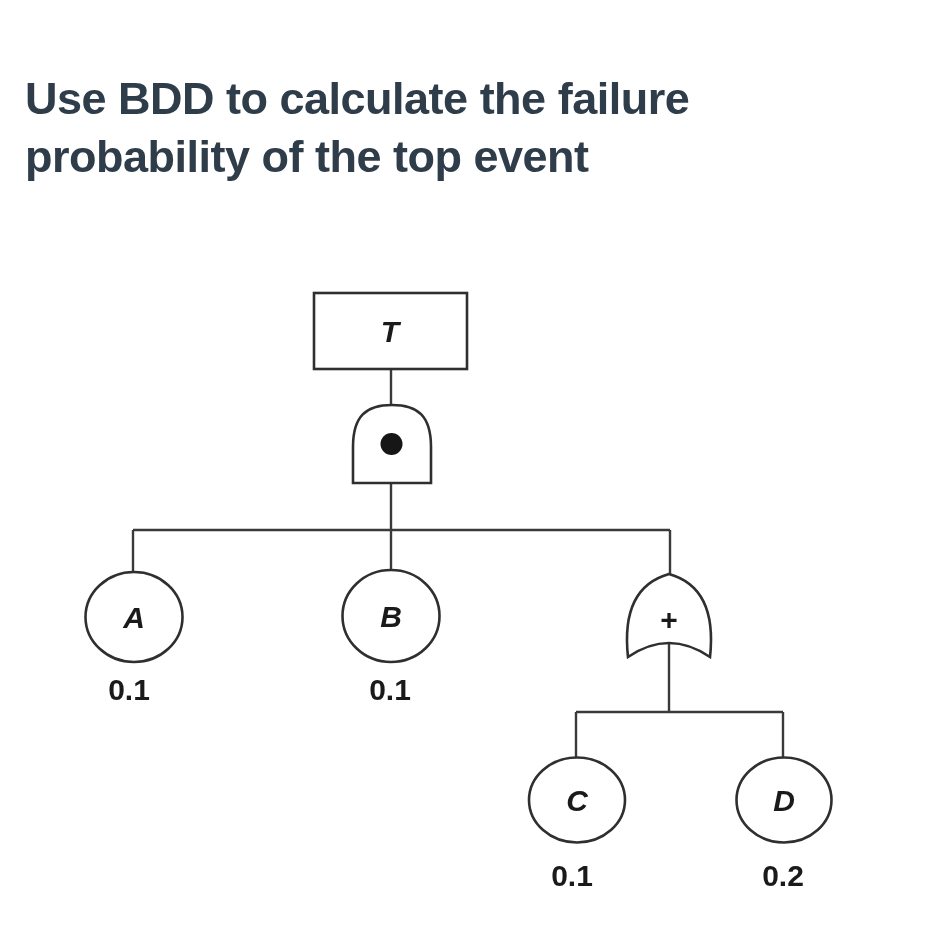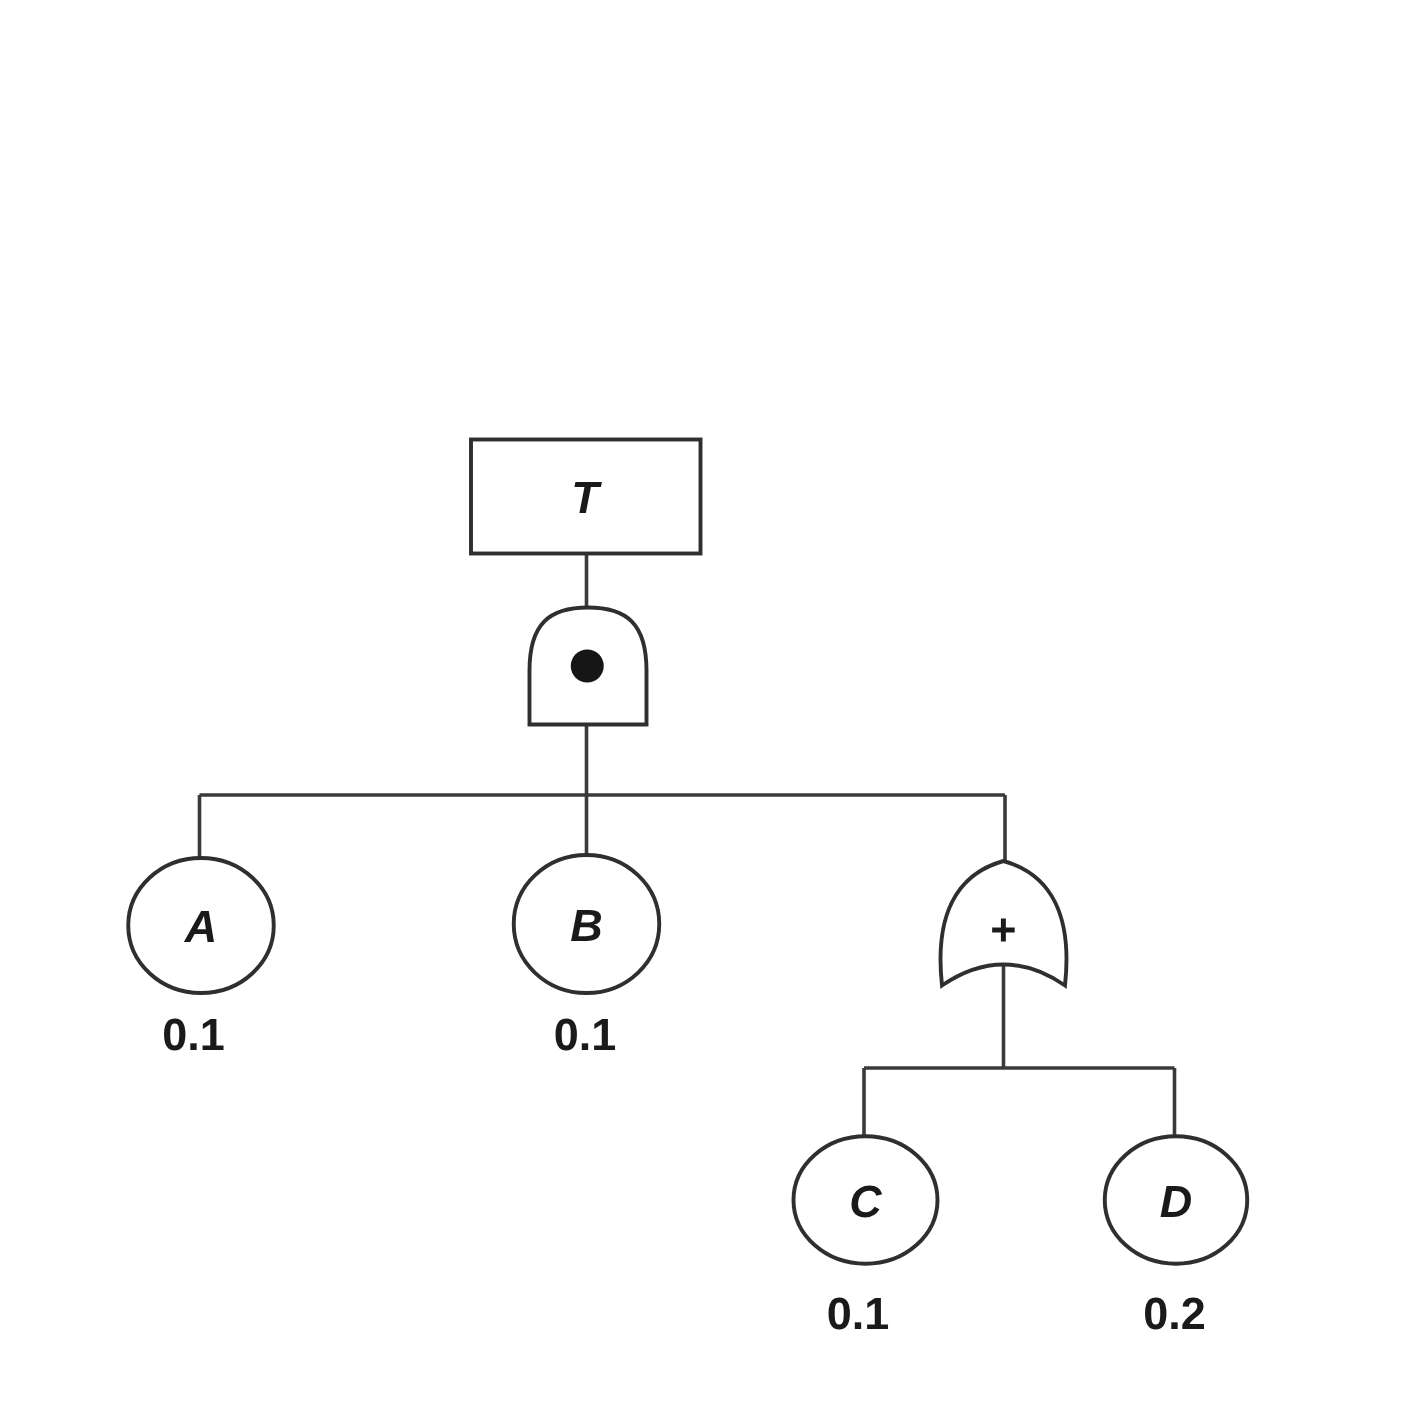--- a/index.html
+++ b/index.html
@@ -63,20 +63,22 @@
     font-size: 30px;
     font-weight: 700;
     fill: #1a1a1a;
     text-anchor: middle;
   }
 </style>
 </head>
 <body>
 
 <h1 class="page-title">
+  <span class="title-line">Use BDD to calculate the failure</span>
+  <span class="title-line">probability of the top event</span>
 </h1>
 
 <div class="diagram-wrap">
   <svg width="940" height="947" viewBox="0 0 940 947" xmlns="http://www.w3.org/2000/svg">
 
     <line class="tree-line" x1="391" y1="369" x2="391" y2="407"></line>
     <line class="tree-line" x1="391" y1="480" x2="391" y2="570"></line>
     <line class="tree-line" x1="133" y1="530" x2="670" y2="530"></line>
     <line class="tree-line" x1="133" y1="530" x2="133" y2="575"></line>
     <line class="tree-line" x1="670" y1="530" x2="670" y2="578"></line>

